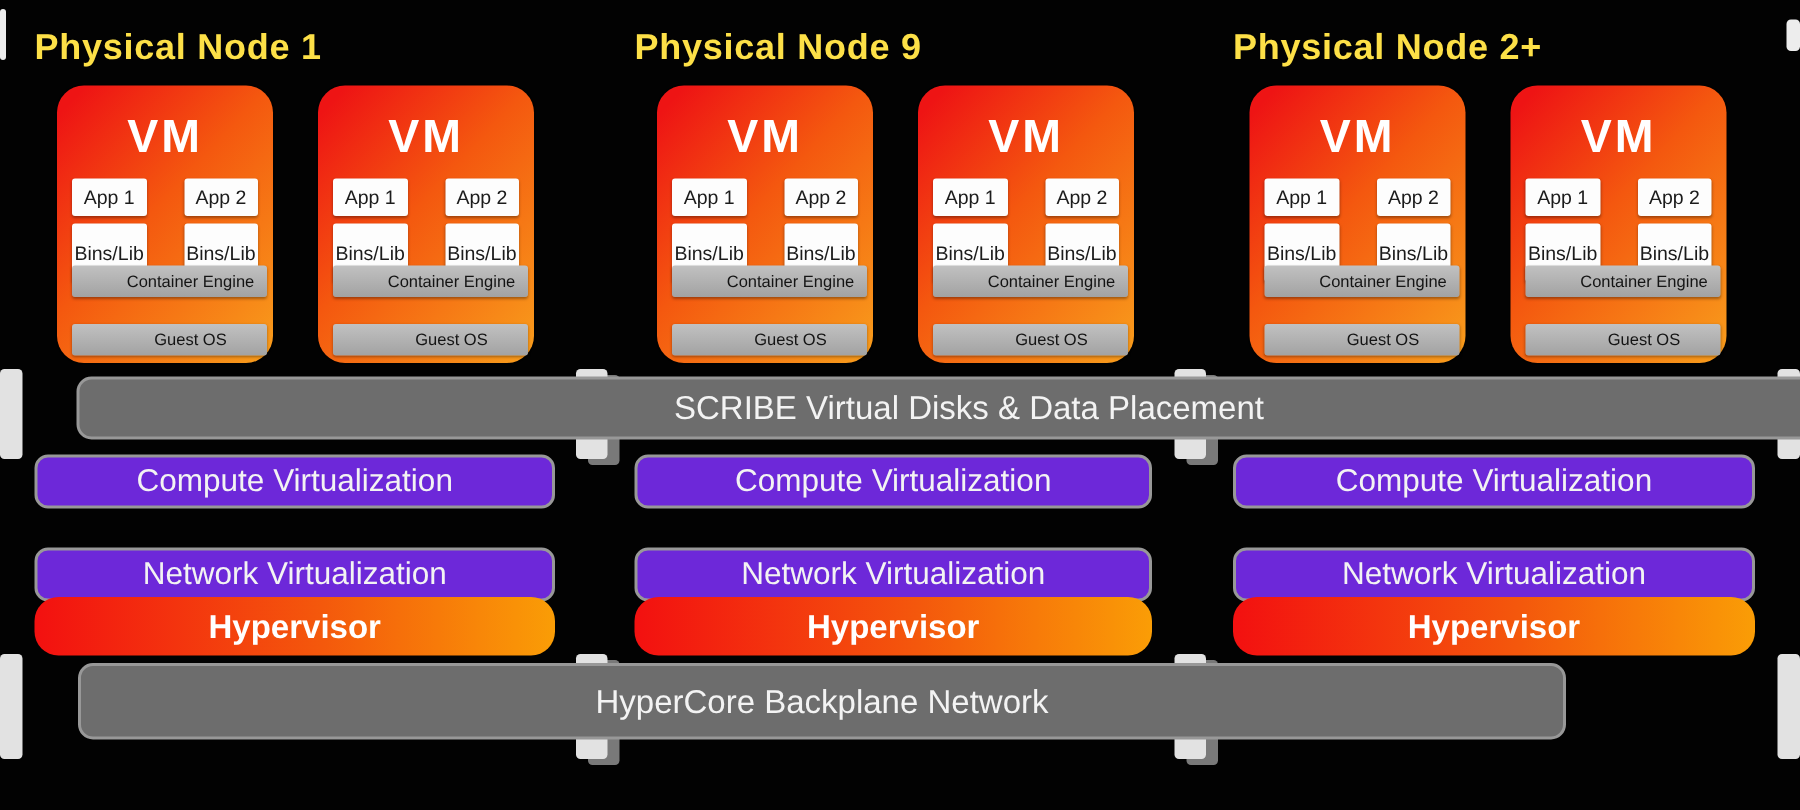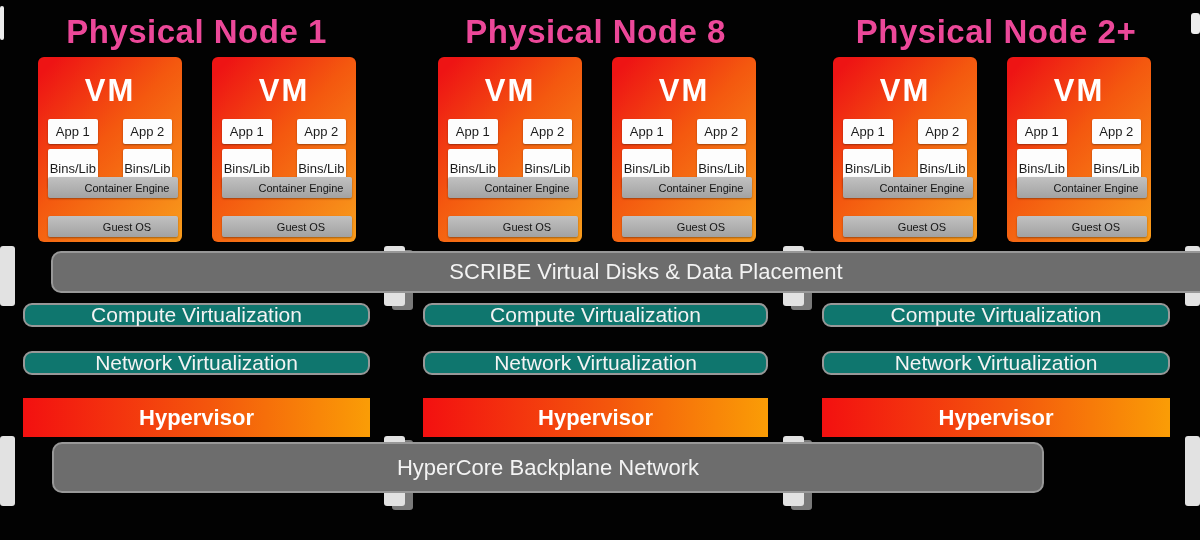--- a/index.html
+++ b/index.html
@@ -4,26 +4,26 @@
 <style>
   html,body{margin:0;padding:0;background:#000;}
   .stage{
     position:relative;width:1200px;height:540px;background:#020202;
     overflow:hidden;font-family:"Liberation Sans", sans-serif;
     -webkit-font-smoothing:antialiased;
   }
   
   .node-title{
     position:absolute;top:14px;height:36px;line-height:36px;
-    text-align:center;color:#ec4899;font-size:33px;font-weight:600;
+    text-align:left;color:#fde047;font-size:24px;font-weight:600;
     letter-spacing:.5px;z-index:3;
   }
   
   .vm-card{
-    position:absolute;top:57px;width:144px;height:185px;border-radius:6px;
+    position:absolute;top:57px;width:144px;height:185px;border-radius:18px;
     background:linear-gradient(133deg,#ee1414 6%,#f4580f 45%,#f8991b 96%);
     z-index:3;box-shadow:0 0 0 1px rgba(0,0,0,.25);
   }
   .vm-title{
     position:absolute;top:16px;left:0;right:0;text-align:center;
     color:#ffffff;font-size:31px;font-weight:700;letter-spacing:2px;
   }
   .vm-row{position:absolute;left:10px;right:10px;display:flex;gap:25px;}
   .row-apps{top:62px;height:25px;}
   .row-bins{top:92px;height:39px;}
@@ -44,28 +44,28 @@
   
   .gray-bar{
     position:absolute;box-sizing:border-box;background:#6d6d6d;
     border:2px solid #989898;border-radius:10px;color:#f3f3f3;
     display:flex;align-items:center;justify-content:center;z-index:3;margin-left:47px;
   }
   .bar-scribe{left:4px;top:251px;width:1190px;height:42px;font-size:22px;}
   .bar-backplane{left:5px;top:442px;width:992px;height:51px;font-size:22px;}
   
   .col-bar{
-    position:absolute;box-sizing:border-box;height:24px;background:#0f766e;
+    position:absolute;box-sizing:border-box;height:36px;background:#6d28d9;
     border:2px solid #989898;border-radius:9px;color:#f3f3f3;font-size:21px;
     display:flex;align-items:center;justify-content:center;z-index:3;
   }
   .row-compute{top:303px;}
-  .row-network{top:351px;}
+  .row-network{top:365px;}
   .hyp-bar{
-    position:absolute;top:398px;height:39px;border:none;border-radius:0;
+    position:absolute;top:398px;height:39px;border:none;border-radius:16px;
     background:linear-gradient(90deg,#f31010 0%,#f4580c 55%,#fa9d06 100%);
     color:#ffffff;font-size:22px;font-weight:700;
     display:flex;align-items:center;justify-content:center;z-index:3;
   }
   
   .tab{position:absolute;background:#e2e2e2;border-radius:3px;z-index:1;}
   .tab.mid{box-shadow:8px 4px 0 rgba(128,128,128,.95);}
   .tab-upper{top:246px;height:60px;}
   .tab-lower{top:436px;height:70px;}
   .edge-frag{position:absolute;background:#ededed;border-radius:3px;z-index:1;}
@@ -82,21 +82,21 @@
   <div class="tab tab-upper mid" style="left:384px;width:21px;"></div>
   <div class="tab tab-upper mid" style="left:783px;width:21px;"></div>
   <div class="tab tab-upper" style="left:1185px;width:15px;"></div>
 
   <div class="tab tab-lower" style="left:0;width:15px;"></div>
   <div class="tab tab-lower mid" style="left:384px;width:21px;"></div>
   <div class="tab tab-lower mid" style="left:783px;width:21px;"></div>
   <div class="tab tab-lower" style="left:1185px;width:15px;"></div>
 
   <div class="node-title" style="left:23px;width:347px;">Physical Node 1</div>
-  <div class="node-title" style="left:423px;width:345px;">Physical Node 8</div>
+  <div class="node-title" style="left:423px;width:345px;">Physical Node 9</div>
   <div class="node-title" style="left:822px;width:348px;">Physical Node 2+</div>
 
   <div class="vm-card" style="left:38px;">
     <div class="vm-title">VM</div>
     <div class="vm-row row-apps">
       <div class="vm-box">App 1</div>
       <div class="vm-box">App 2</div>
     </div>
     <div class="vm-row row-bins">
       <div class="vm-box">Bins/Lib</div>

